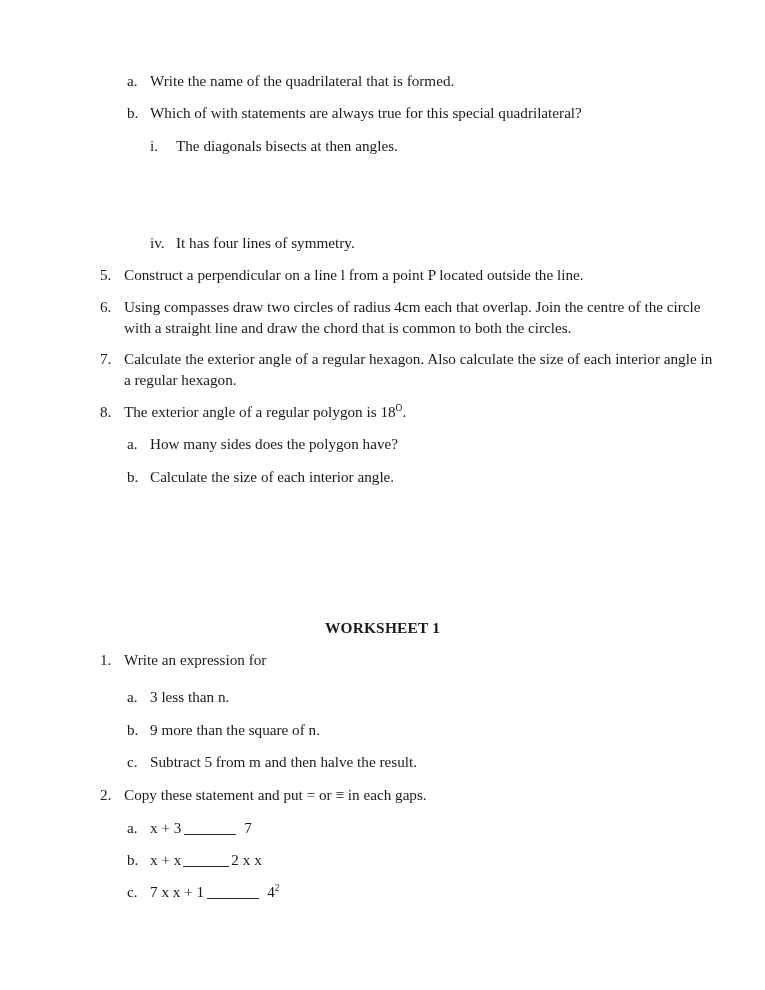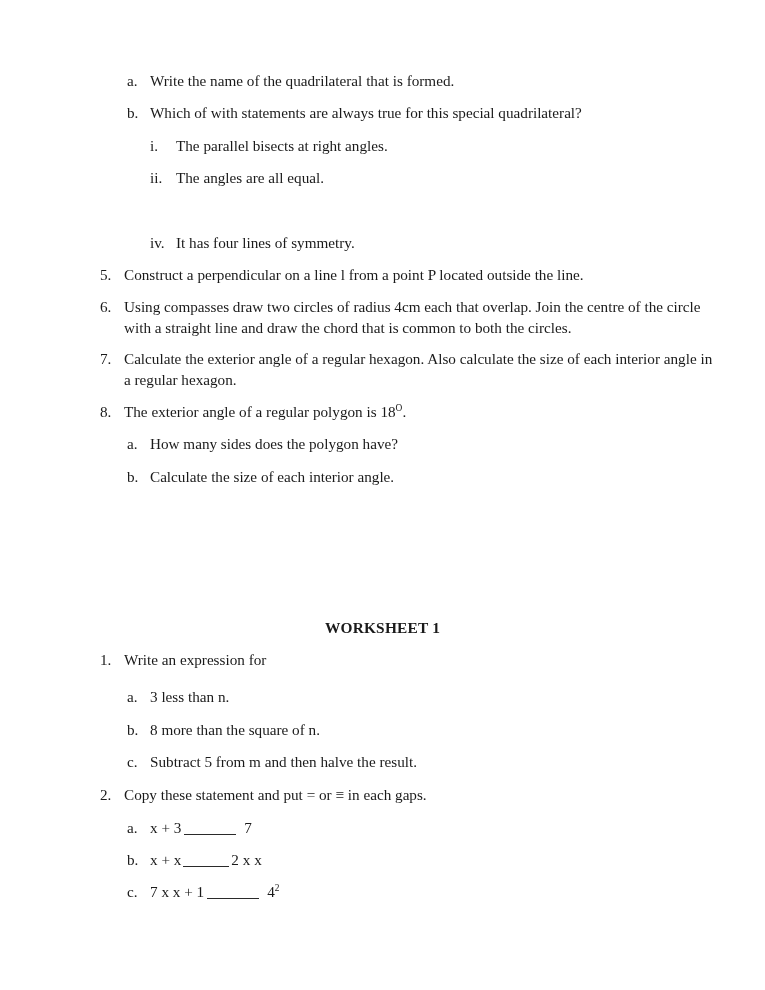--- a/index.html
+++ b/index.html
@@ -96,27 +96,23 @@
     <span class="body-txt">Write the name of the quadrilateral that is formed.</span>
   </div>
 
   <div class="row lvl2" style="top:103px;">
     <span class="marker">b.</span>
     <span class="body-txt">Which of with statements are always true for this special quadrilateral?</span>
   </div>
 
   <div class="row lvl3" style="top:136px;">
     <span class="marker">i.</span>
-    <span class="body-txt">The parallel bisects at right angles.</span>
+    <span class="body-txt">The diagonals bisects at then angles.</span>
   </div>
 
-  <div class="row lvl3" style="top:168px;">
-    <span class="marker">ii.</span>
-    <span class="body-txt">The angles are all equal.</span>
-  </div>
 
 
   <div class="row lvl3" style="top:233px;justify-content:space-between;">
     <span class="marker">iv.</span>
     <span class="body-txt">It has four lines of symmetry.</span>
   </div>
 
   <div class="row lvl1" style="top:265px;">
     <span class="marker">5.</span>
     <span class="body-txt">Construct a perpendicular on a line l from a point P located outside the line.</span>
@@ -156,21 +152,21 @@
     <span class="body-txt">Write an expression for</span>
   </div>
 
   <div class="row lvl2" style="top:687px;">
     <span class="marker">a.</span>
     <span class="body-txt">3 less than n.</span>
   </div>
 
   <div class="row lvl2" style="top:720px;">
     <span class="marker">b.</span>
-    <span class="body-txt">8 more than the square of n.</span>
+    <span class="body-txt">9 more than the square of n.</span>
   </div>
 
   <div class="row lvl2" style="top:752px;">
     <span class="marker">c.</span>
     <span class="body-txt">Subtract 5 from m and then halve the result.</span>
   </div>
 
   <div class="row lvl1" style="top:785px;">
     <span class="marker">2.</span>
     <span class="body-txt">Copy these statement and put = or ≡ in each gaps.</span>

